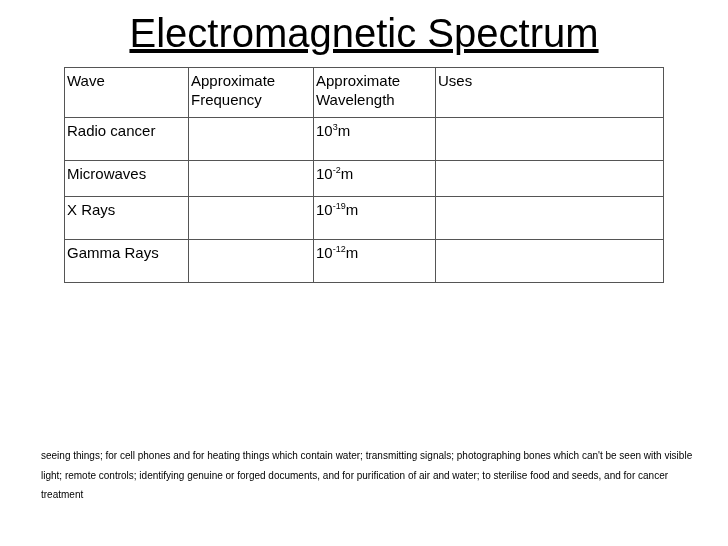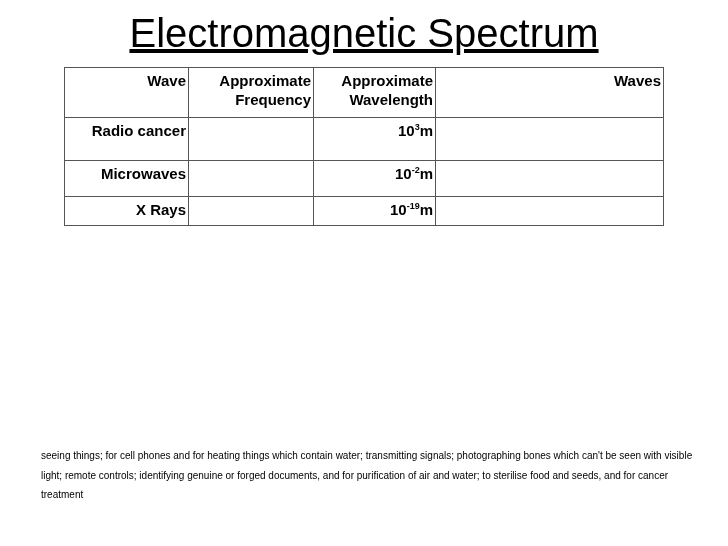--- a/index.html
+++ b/index.html
@@ -2,22 +2,22 @@
 <html><head>
 <meta charset="utf-8">
 <style>
   html, body { margin: 0; padding: 0; background: #ffffff; }
   body { width: 728px; height: 546px; position: relative; overflow: hidden;
          font-family: "Liberation Sans", sans-serif; color: #000; }
   .title { position: absolute; left: 0; top: 8px; width: 728px; text-align: center;
            font-size: 40px; line-height: 50px; text-decoration: underline; }
   table { position: absolute; left: 64px; top: 67px; border-collapse: collapse;
           table-layout: fixed; }
-  td, th { border: 1.5px solid #555; font-weight: bold; font-size: 15px;
-           line-height: 19px; text-align: right; vertical-align: top;
+  td, th { border: 1.5px solid #555; font-weight: normal; font-size: 15px;
+           line-height: 19px; text-align: left; vertical-align: top;
            padding: 3px 2px 0 2px; box-sizing: border-box; }
   sup { font-size: 9px; vertical-align: 6px; line-height: 0; }
   .uses-text { position: absolute; left: 41px; top: 446px; width: 660px;
                font-size: 10px; line-height: 19.5px; }
 </style>
 </head>
 <body>
 
 <div class="title">Electromagnetic Spectrum</div>
 
@@ -26,36 +26,42 @@
     <col style="width:124px">
       <col style="width:125px">
       <col style="width:122px">
       <col style="width:228px">
   </colgroup>
   <tbody>
       <tr style="height:50px">
     <th>Wave</th>
     <th>Approximate Frequency</th>
     <th>Approximate Wavelength</th>
-    <th>Waves</th>
+    <th>Uses</th>
   </tr>
   <tr style="height:43px">
     <td>Radio cancer</td>
     <td></td>
     <td><span>10</span><sup>3</sup><span>m</span></td>
     <td></td>
   </tr>
   <tr style="height:36px">
     <td>Microwaves</td>
     <td></td>
     <td><span>10</span><sup>-2</sup><span>m</span></td>
     <td></td>
   </tr>
-  <tr style="height:29px">
+  <tr style="height:43px">
     <td>X Rays</td>
     <td></td>
     <td><span>10</span><sup>-19</sup><span>m</span></td>
+    <td></td>
+  </tr>
+  <tr style="height:43px">
+    <td>Gamma Rays</td>
+    <td></td>
+    <td><span>10</span><sup>-12</sup><span>m</span></td>
     <td></td>
   </tr>
 </tbody>
   </table>
 
 <div class="uses-text">seeing things; for cell phones and for heating things which contain water; transmitting signals; photographing bones which can't be seen with visible light; remote controls; identifying genuine or forged documents, and for purification of air and water; to sterilise food and seeds, and for cancer treatment</div>
 
 </body></html>

